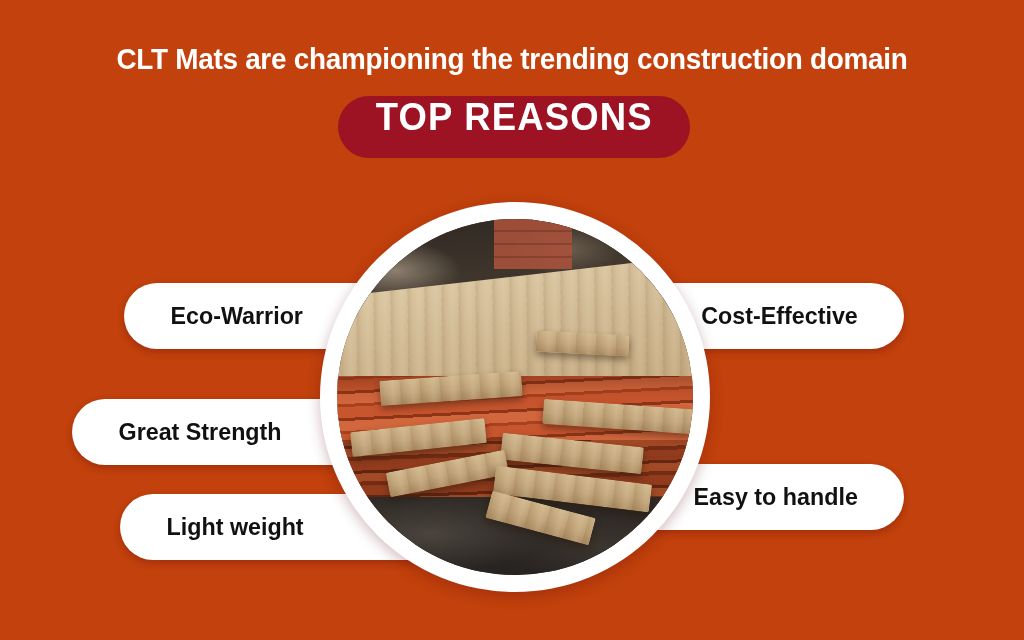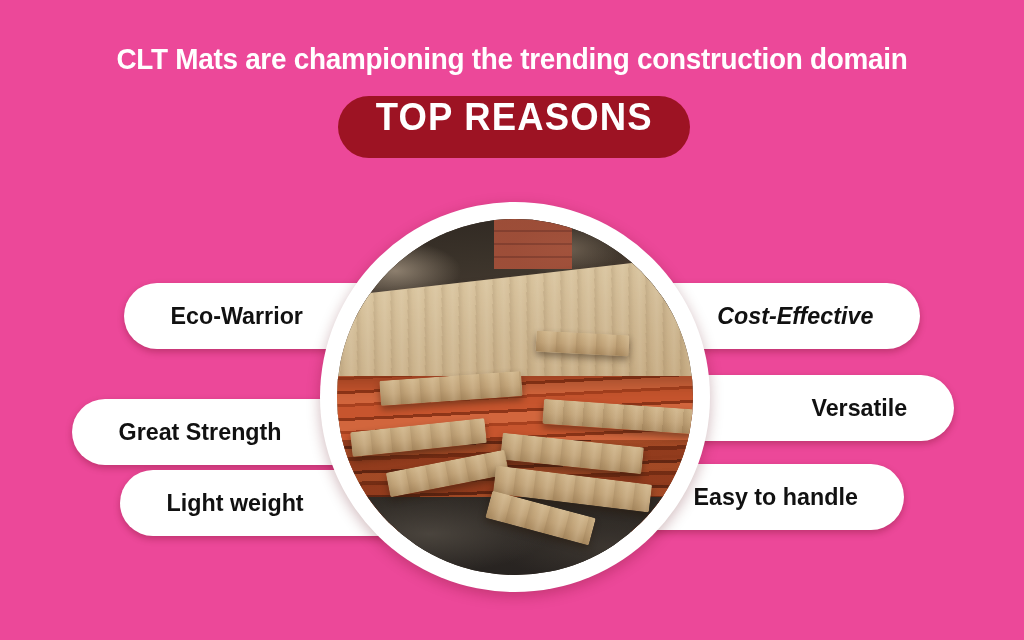--- a/index.html
+++ b/index.html
@@ -1,21 +1,21 @@
 <!DOCTYPE html>
 <html><head>
 <meta charset="utf-8">
 <style>
   html,body{margin:0;padding:0;}
   body{
     width:1024px;height:640px;overflow:hidden;
     font-family:"Liberation Sans", sans-serif;
     background:#be1e31;
   }
-  #canvas{position:relative;width:1024px;height:640px;background:#ec4899;overflow:hidden;}
+  #canvas{position:relative;width:1024px;height:640px;background:#c2410c;overflow:hidden;}
 
   
   #headline{
     position:absolute;left:0;top:42px;width:1024px;
     text-align:center;color:#ffffff;
     font-size:30px;font-weight:bold;letter-spacing:-0.3px;
     font-family:"Liberation Sans", sans-serif;
     transform:scaleX(.93);transform-origin:50% 50%;
     white-space:nowrap;
   }
@@ -44,23 +44,23 @@
     transform:scaleX(.97);transform-origin:0 50%;
   }
   .pill.left{justify-content:flex-start;}
   .pill.left .label{padding-left:48px;}
   .pill.right{justify-content:flex-end;}
   .pill.right .label{transform-origin:100% 50%;padding-right:48px;}
 
   
   #pill-eco      {left:124px;top:283px;width:330px;}
   #pill-strength {left: 72px;top:375px;width:380px;margin-top:24px;}
-  #pill-light    {left:120px;top:470px;width:330px;}
+  #pill-light    {left:120px;top:494px;width:330px;}
   
-  #pill-cost     {left:590px;top:283px;width:330px;font-style:italic;}
+  #pill-cost     {left:574px;top:283px;width:330px;}
   #pill-versatile{left:574px;top:375px;width:380px;}
   #pill-easy     {left:574px;top:464px;width:330px;}
 
   
   #circle-wrap{
     position:absolute;left:320px;top:202px;width:390px;height:390px;
     border-radius:50%;background:#ffffff;
     box-shadow:0 4px 14px rgba(90,8,18,.28);
     z-index:5;
   }
@@ -157,23 +157,20 @@
   <div class="pill left" id="pill-strength">
     <span class="label">Great Strength</span>
   </div>
   <div class="pill left" id="pill-light">
     <span class="label">Light weight</span>
   </div>
 
   <div class="pill right" id="pill-cost">
     <span class="label">Cost-Effective</span>
   </div>
-  <div class="pill right" id="pill-versatile">
-    <span class="label">Versatile</span>
-  </div>
   <div class="pill right" id="pill-easy">
     <span class="label">Easy to handle</span>
   </div>
 
   <div id="circle-wrap">
     <div id="photo">
       <div class="scene">
         <div class="rubble"></div>
         <div class="brick"></div>
         <div class="deck"></div>

